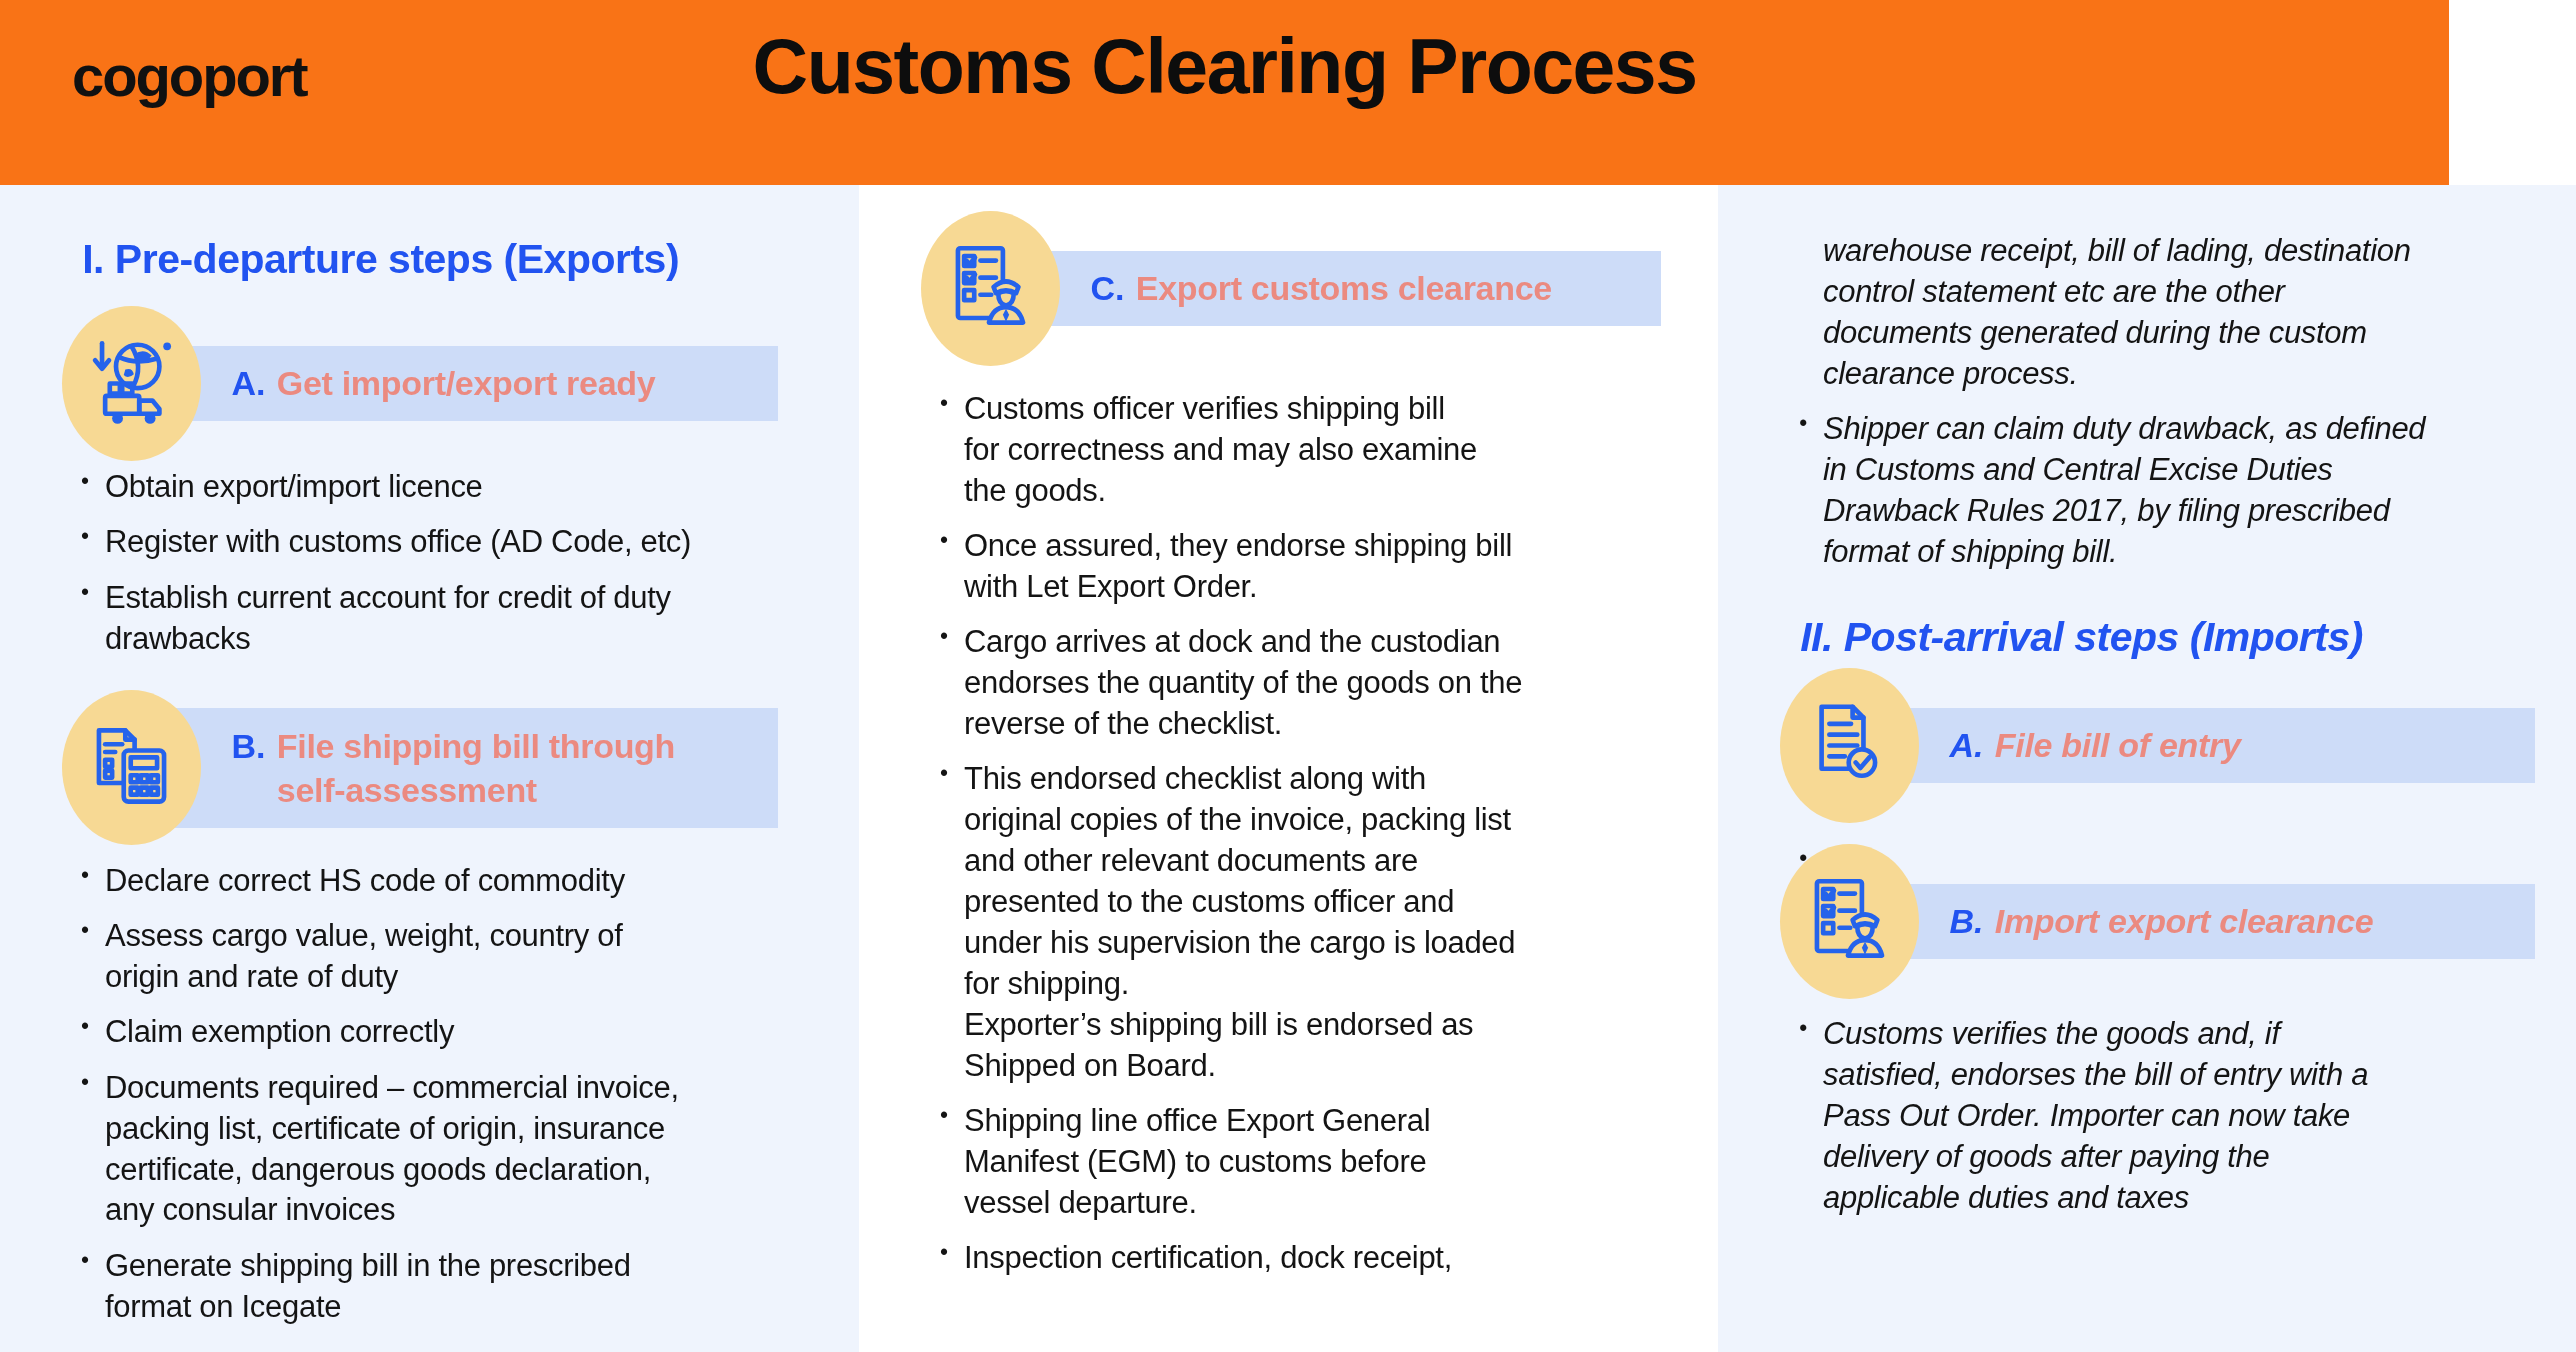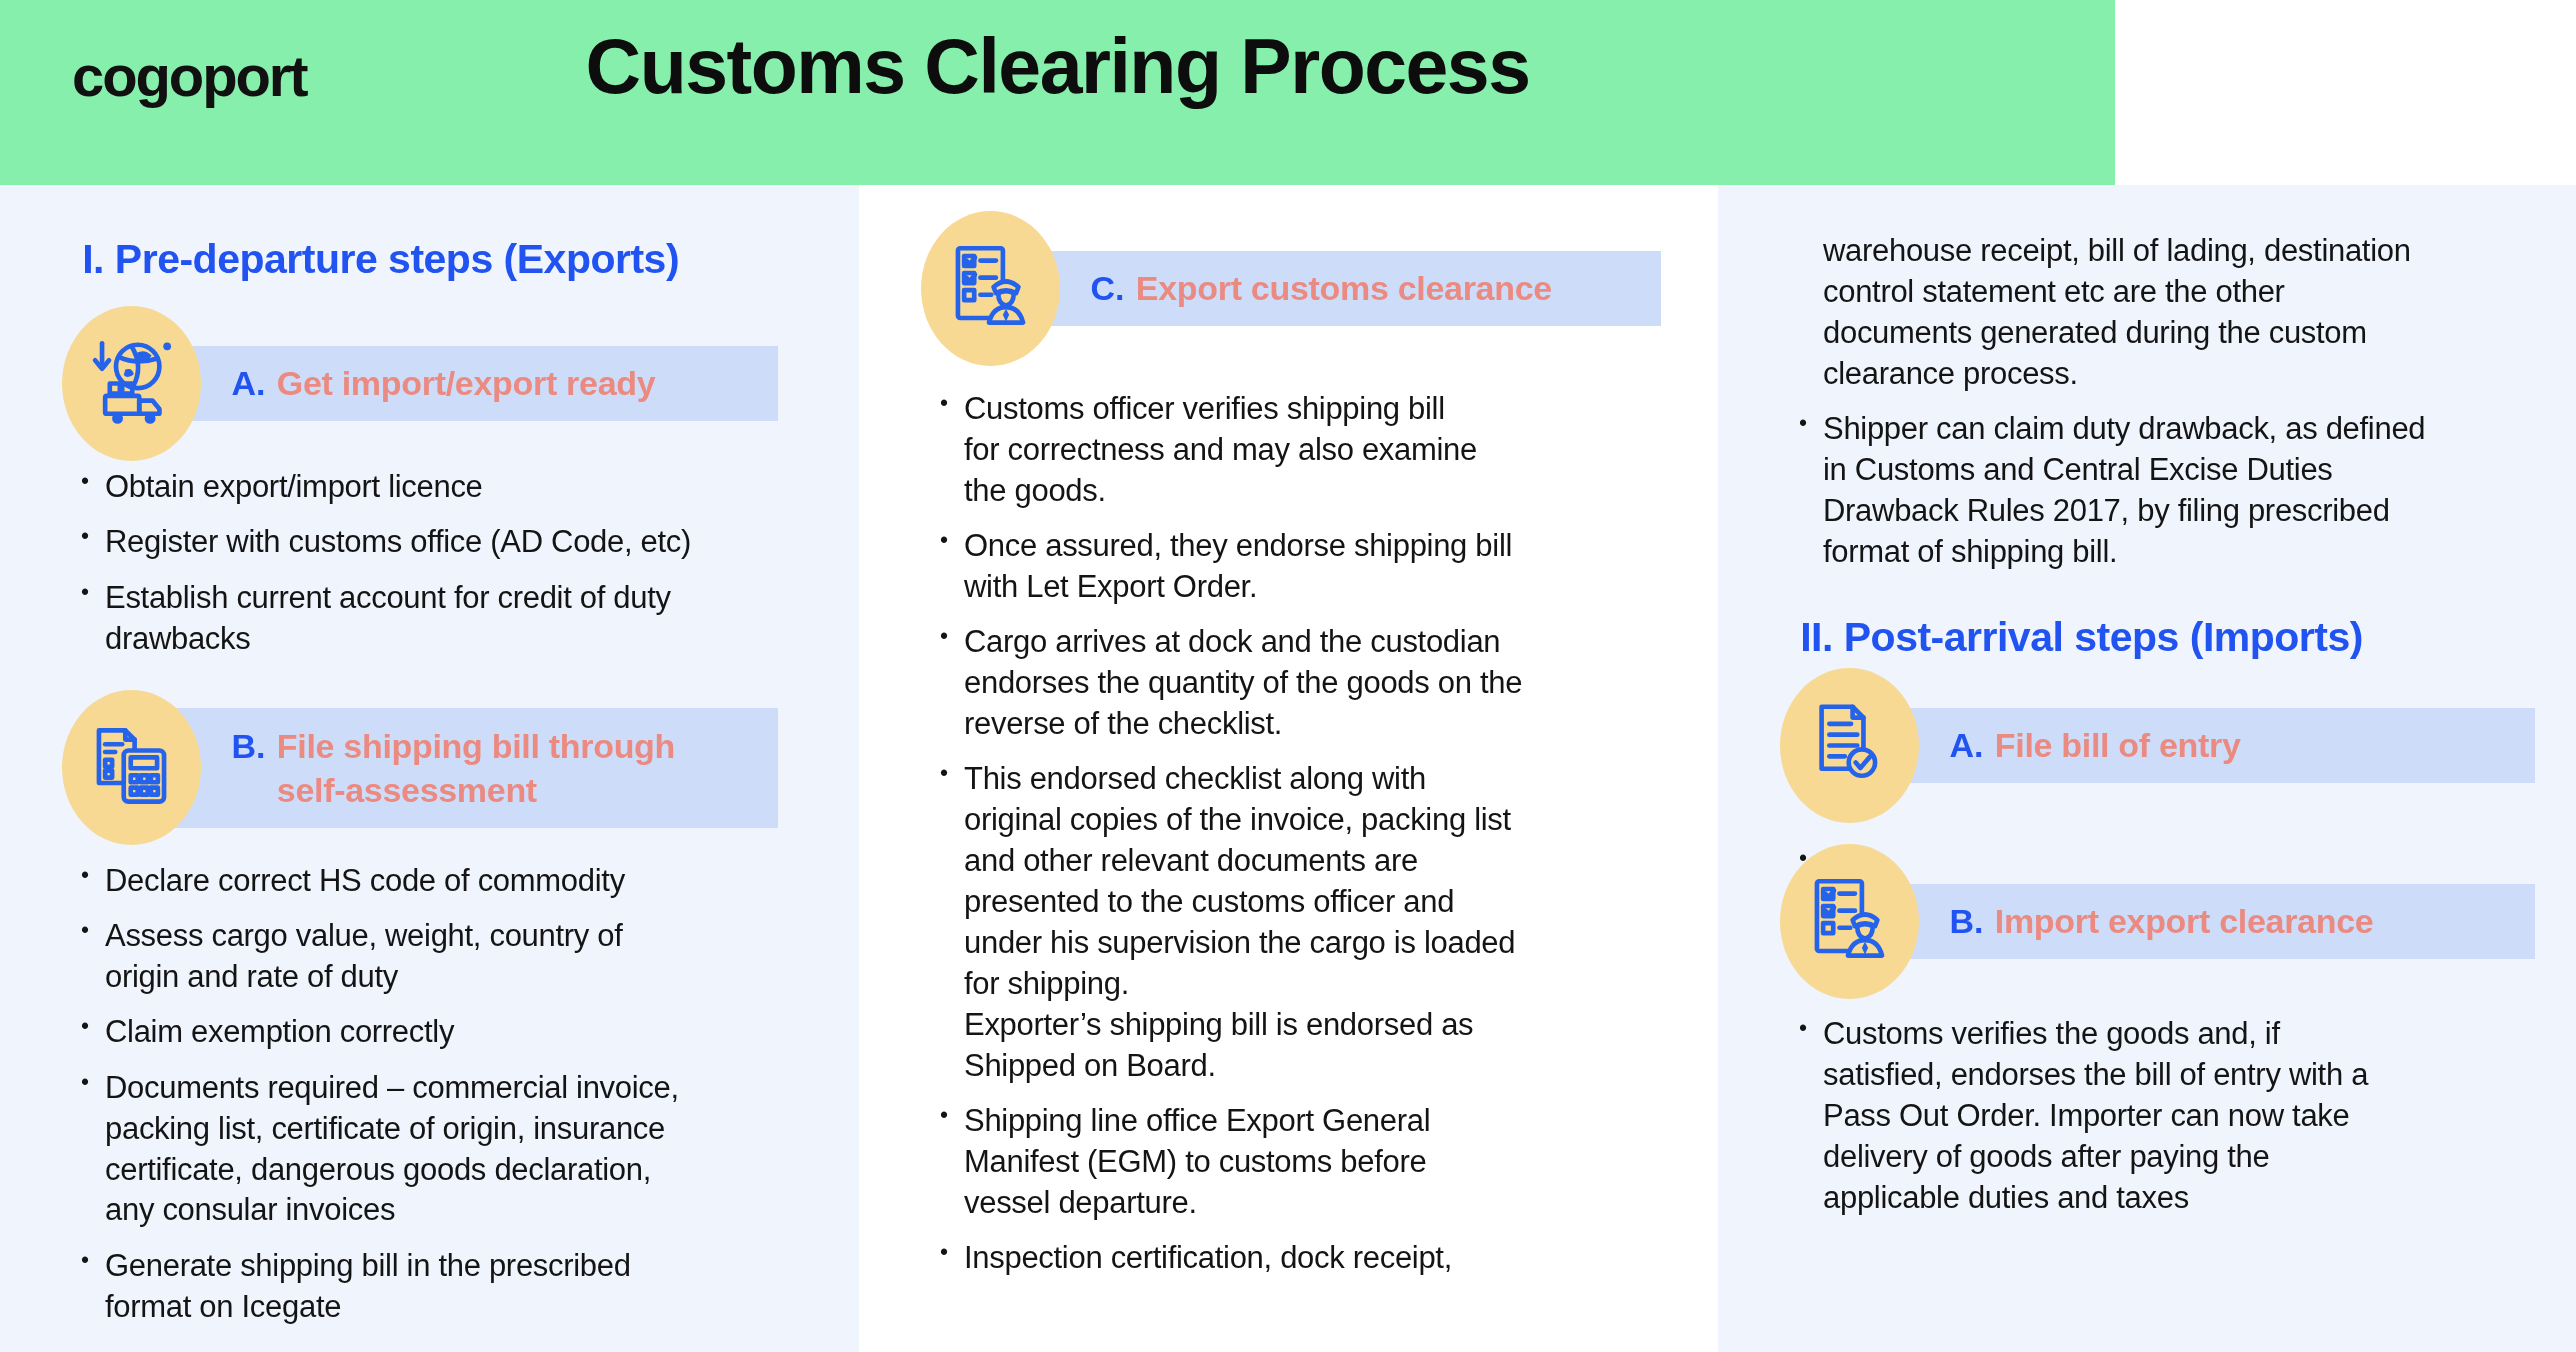--- a/index.html
+++ b/index.html
@@ -3,36 +3,36 @@
 <meta charset="utf-8">
 <style>
   html,body{margin:0;padding:0;}
   body{
     width:2577px;height:1353px;position:relative;overflow:hidden;
     font-family:"Liberation Sans", sans-serif;
     background:#ffffff;color:#141414;
   }
   
   .header{
-    position:absolute;left:0;top:0;width:2115px;height:185px;
-    background:#86efac;
+    position:absolute;left:0;top:0;width:2449px;height:185px;
+    background:#f97316;
   }
   .logo{
     position:absolute;left:72px;top:42px;
     font-size:58px;font-weight:800;letter-spacing:-2.1px;color:#111111;
   }
   .main-title{
     position:absolute;left:50%;transform:translateX(-50%);top:21.6px;
     font-size:77px;font-weight:800;letter-spacing:-1.5px;color:#0d0d0d;white-space:nowrap;text-align:center;
   }
   
   .col{position:absolute;top:185px;height:1167px;box-sizing:border-box;}
   .col-1{left:0;width:859px;background:#EFF4FD;padding:49px 81px 0 77px;}
   .col-2{left:859px;width:859px;background:#FFFFFF;padding:26px 57px 0 77px;}
-  .col-3{left:1718px;width:858px;background:#EFF4FD;padding:46px 41px 0 77px;}
+  .col-3{left:1718px;width:858px;background:#EFF4FD;padding:46px 41px 0 77px;font-style:italic;}
   
   .section-heading{
     font-size:41px;font-weight:800;letter-spacing:-0.5px;
     color:#2153F0;line-height:1.25;white-space:nowrap;
   }
   .col-1 .section-heading{margin:0 0 0 5.2px;}
   .col-3 .section-heading{margin:39px 0 0 5.2px;}
   
   .step-row{display:flex;align-items:center;min-height:155px;position:relative;}
   .row-a1{margin-top:20.6px;}

